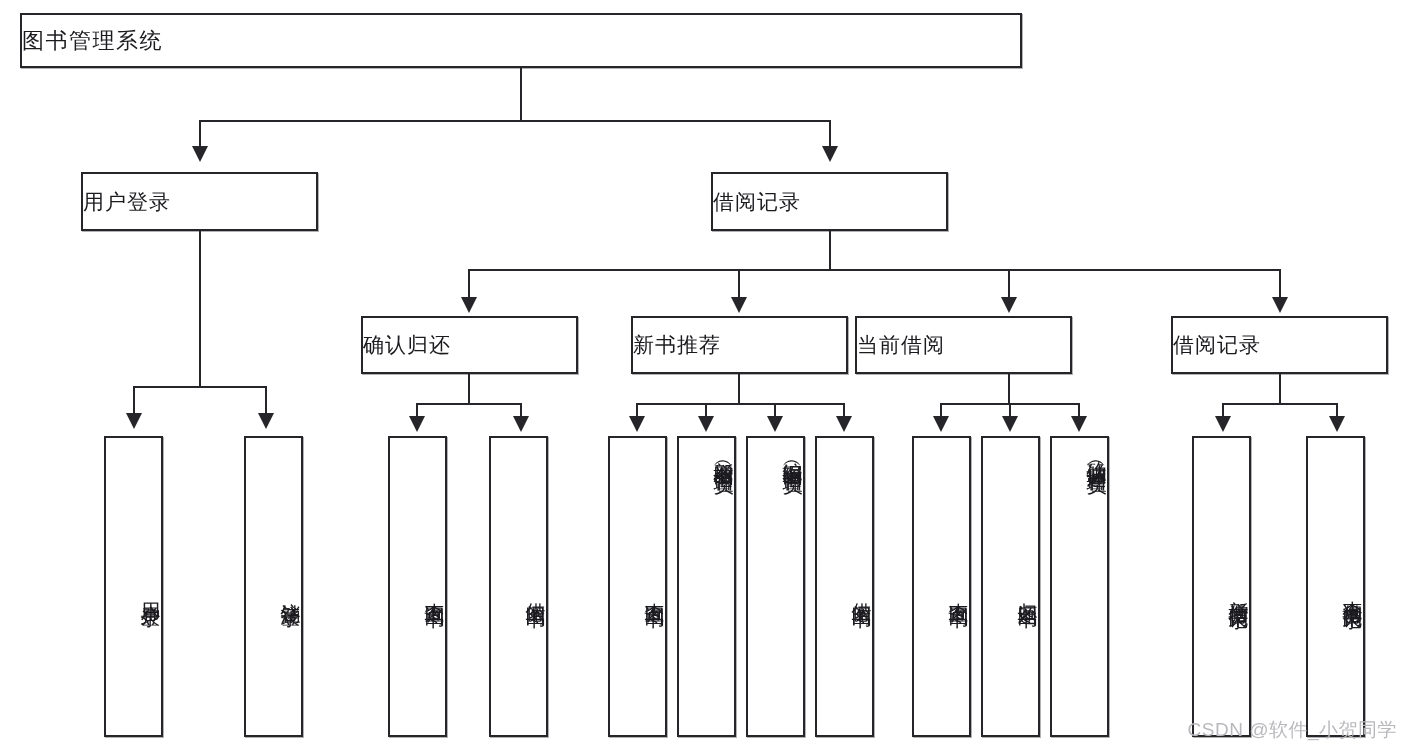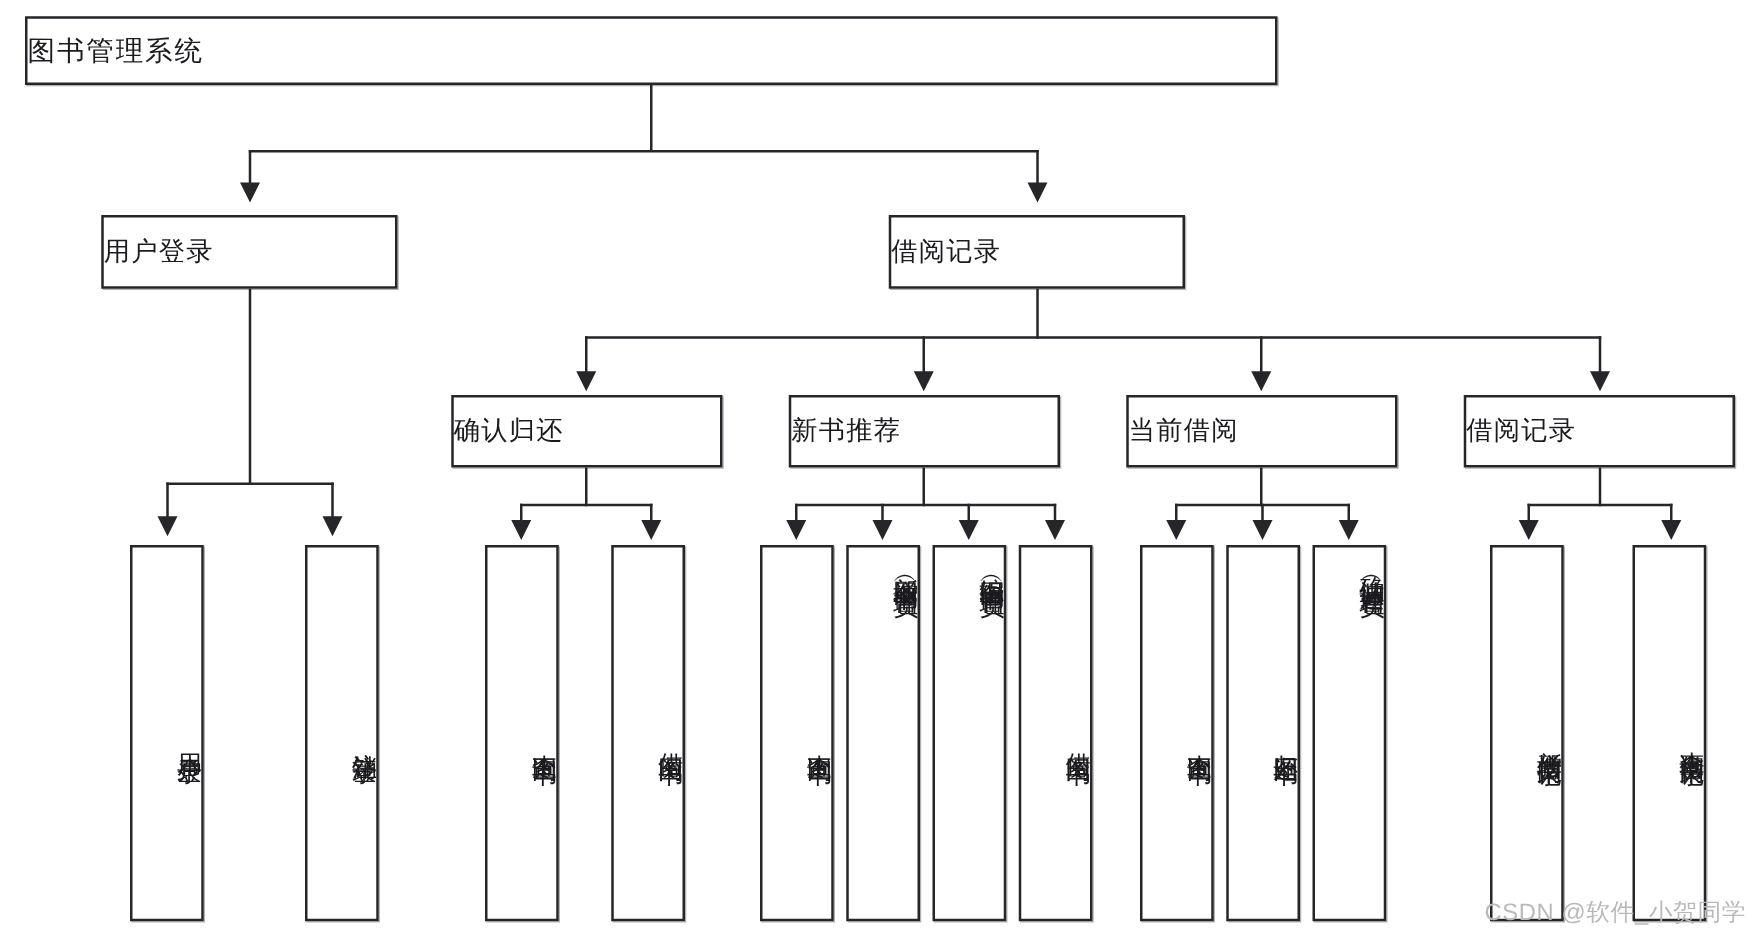--- a/index.html
+++ b/index.html
@@ -124,21 +124,21 @@
   <div class="arrow" style="left:1001px; top:297px;"></div>
   <div class="edge v" style="left:1279px; top:269px; width:2px; height:29px;"></div>
   <div class="arrow" style="left:1272px; top:297px;"></div>
 
   <div class="node hnode" style="left:361px; top:316px; width:217px; height:58px;">
     <span>确认归还</span>
   </div>
   <div class="node hnode" style="left:631px; top:316px; width:217px; height:58px;">
     <span>新书推荐</span>
   </div>
-  <div class="node hnode" style="left:901px; top:316px; width:217px; height:58px;">
+  <div class="node hnode" style="left:855px; top:316px; width:217px; height:58px;">
     <span>当前借阅</span>
   </div>
   <div class="node hnode" style="left:1171px; top:316px; width:217px; height:58px;">
     <span>借阅记录</span>
   </div>
 
   <div class="edge v" style="left:468px; top:374px; width:2px; height:31px;"></div>
   <div class="edge h" style="left:416px; top:403px; width:106px; height:2px;"></div>
   <div class="edge v" style="left:416px; top:403px; width:2px; height:14px;"></div>
   <div class="arrow" style="left:409px; top:416px;"></div>

